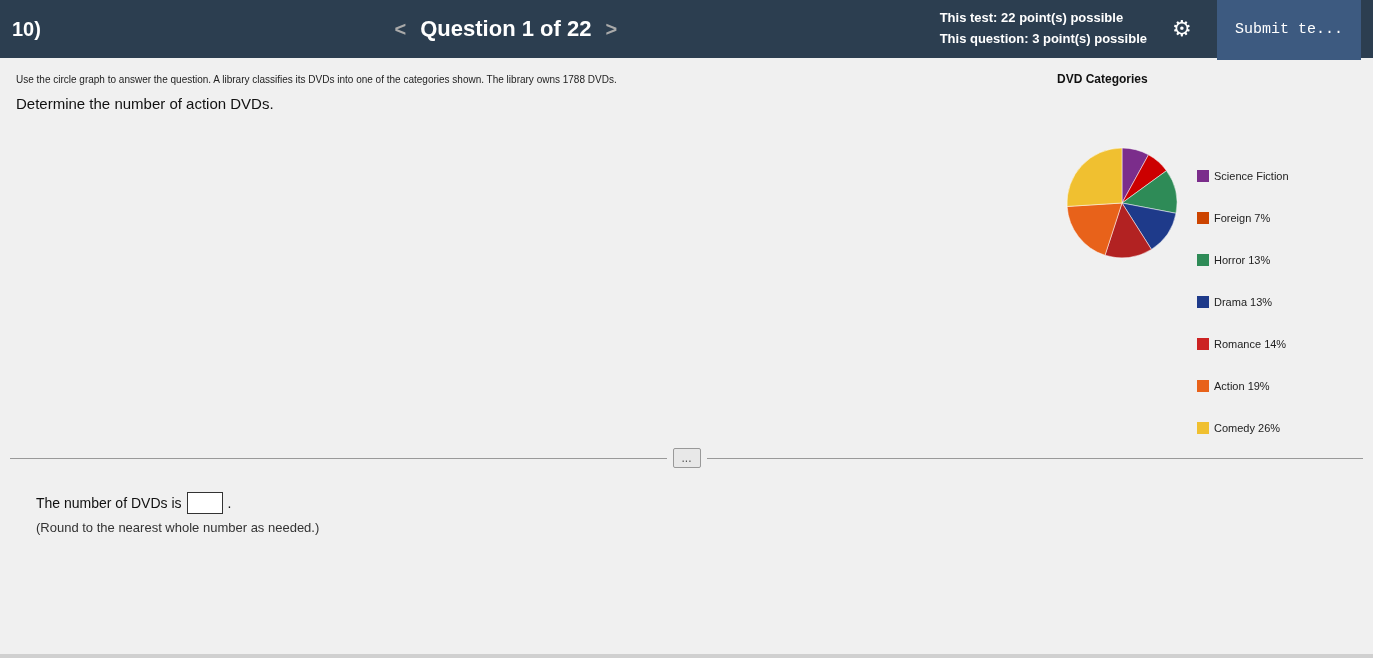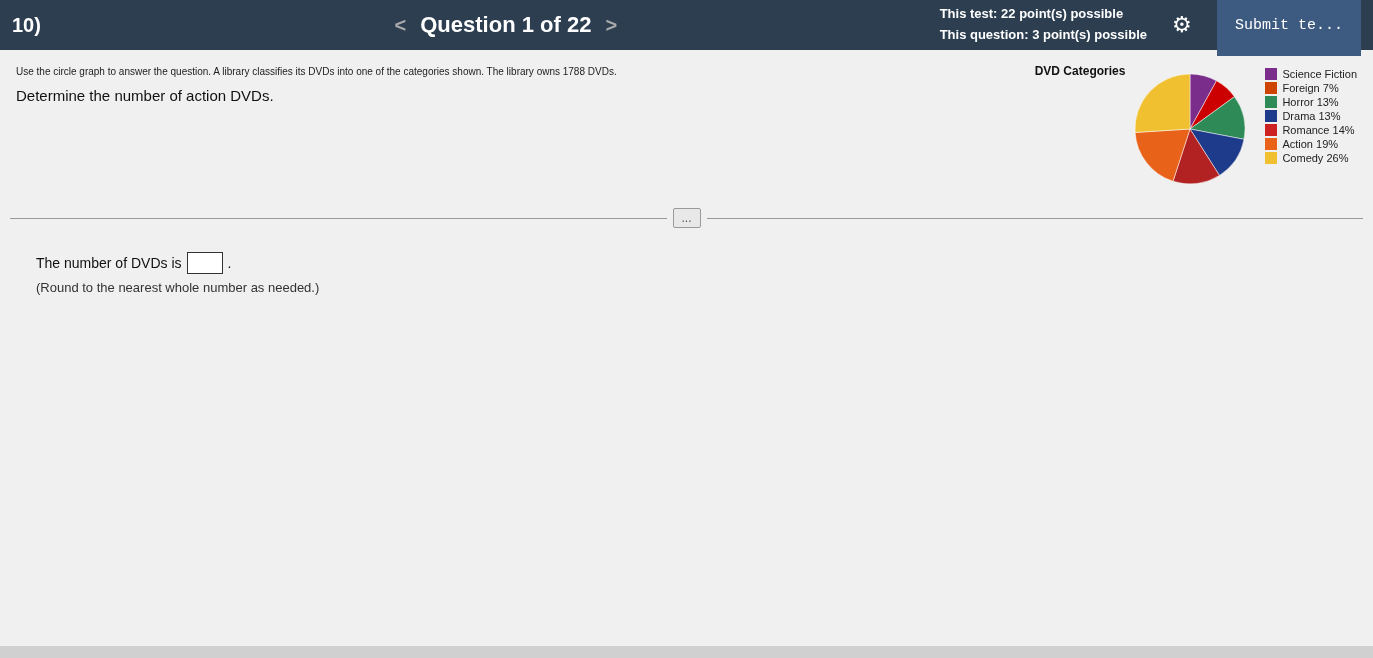--- a/index.html
+++ b/index.html
@@ -11,21 +11,21 @@
       overflow: hidden;
       position: relative;
     }
 
     
     .header {
       background: #2c3e50;
       display: flex;
       align-items: center;
       justify-content: space-between;
-      height: 50px;
+      height: 58px;
       padding: 0 12px;
       color: white;
     }
 
     .header-left {
       font-size: 20px;
       font-weight: bold;
       color: white;
       min-width: 60px;
     }
@@ -115,23 +115,24 @@
 
     .question-ask {
       font-size: 15px;
       color: #111;
       font-weight: normal;
     }
 
     
     .chart-area {
       display: flex;
-      flex-direction: row;
+      flex-direction: column;
       align-items: flex-start;
       min-width: 300px;
+      gap: 46px;
     }
 
     .chart-title {
       font-size: 12px;
       font-weight: bold;
       color: #111;
       margin-bottom: 6px;
     }
 
     .chart-container {
@@ -152,20 +153,21 @@
       display: flex;
       flex-direction: column;
       gap: 2px;
       padding-top: 4px;
     }
 
     .legend-item {
       display: flex;
       align-items: center;
       gap: 5px;
+      margin-top: 28px;
     }
 
     .legend-color {
       width: 12px;
       height: 12px;
       flex-shrink: 0;
     }
 
     
     .divider-area {

